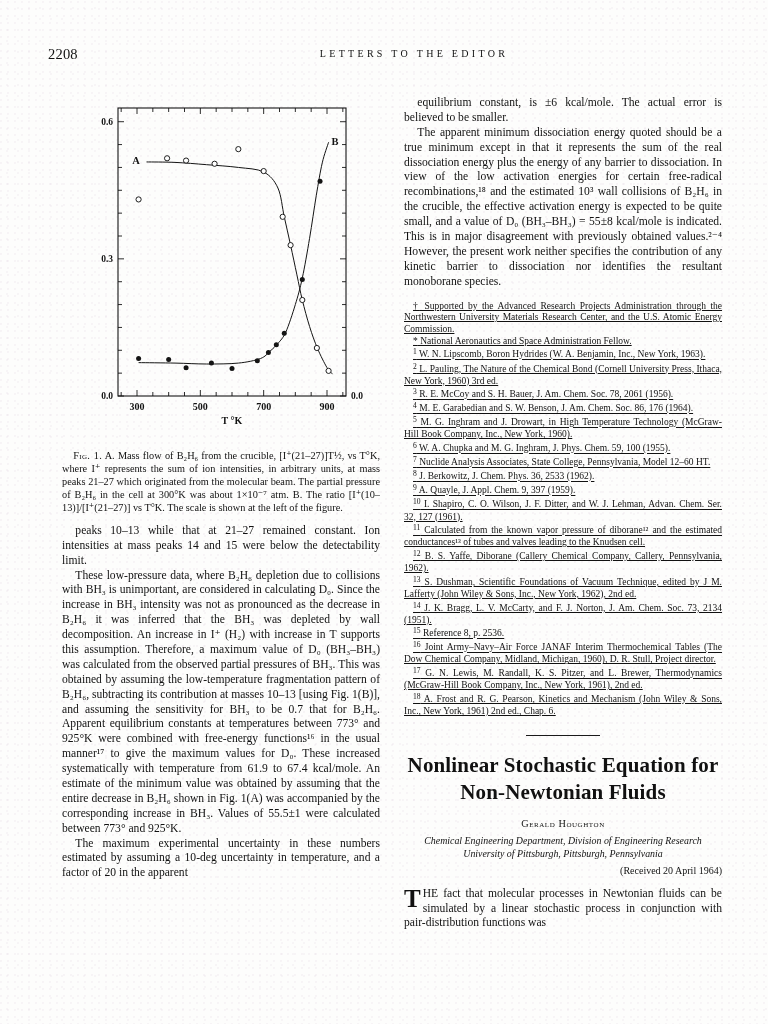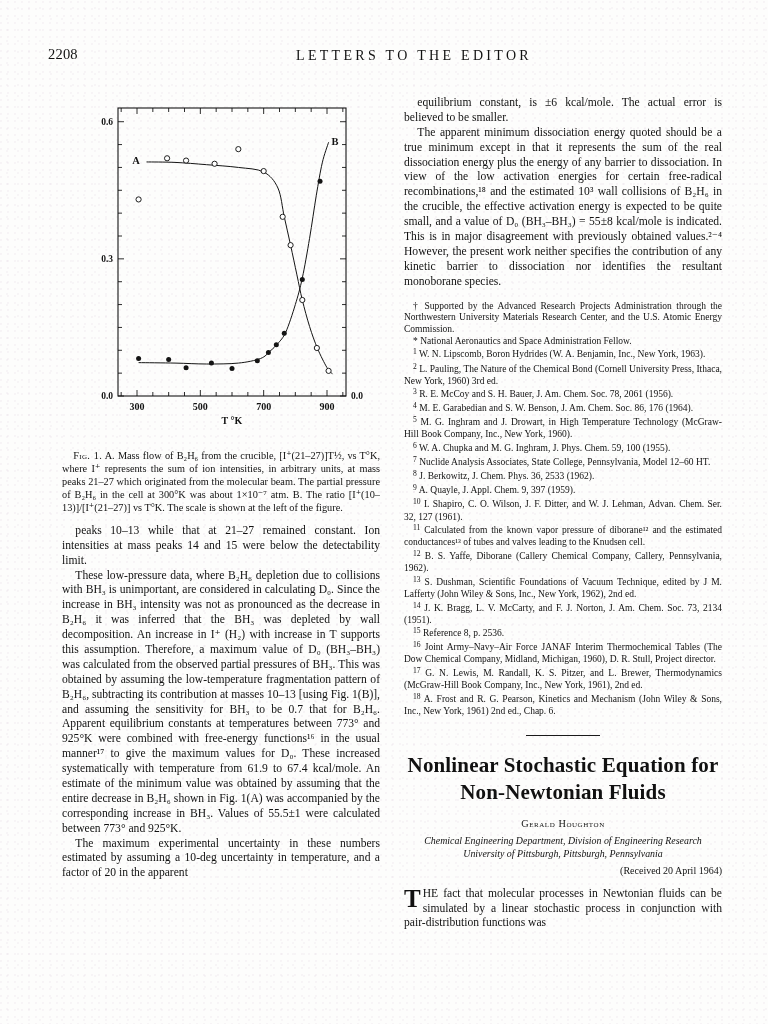--- a/index.html
+++ b/index.html
@@ -39,21 +39,21 @@
     left: 48px;
     top: 0;
     font-size: 14.5px;
     letter-spacing: 0.2px;
   }
   .running-head {
     position: absolute;
     left: 0; right: 0;
     top: 2px;
     text-align: center;
-    font-size: 14px;
+    font-size: 10px;
     letter-spacing: 3.3px;
     padding-left: 60px;
   }
 
   
   .col {
     position: absolute;
     top: 96px;
     width: 318px;
     font-size: 11.6px;
@@ -88,20 +88,21 @@
     font-variant: small-caps;
     letter-spacing: 0.3px;
   }
 
   
   .refs {
     font-size: 9.5px;
     line-height: 1.235;
     text-align: justify;
     margin-top: 11px;
+    text-decoration: underline;
   }
   .refs p { text-indent: 0.95em; margin: 0; }
   .ref-marker { font-size: 0.80em; vertical-align: 0.44em; }
 
   
   .rule {
     width: 74px;
     height: 1px;
     background: #1a1a1a;
     margin: 17px auto 16px auto;

